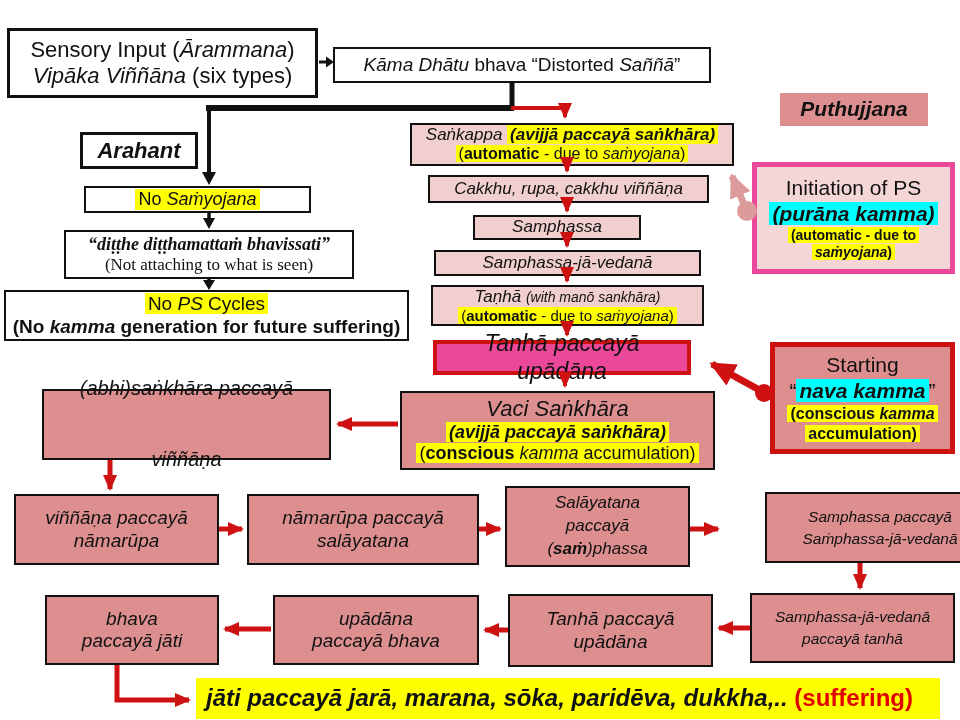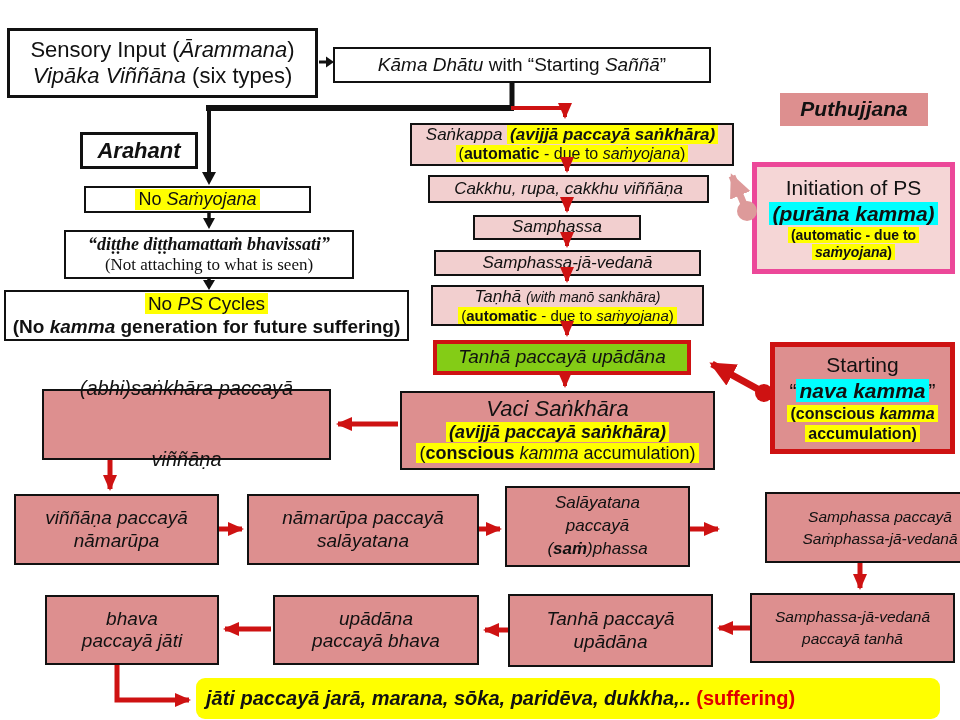--- a/index.html
+++ b/index.html
@@ -24,33 +24,33 @@
   #kama{left:333px;top:27px;width:378px;height:36px;font-size:19px;}
   #arahant{left:80px;top:112px;width:118px;height:37px;font-size:22px;border-width:3px;}
   #nosam{left:84px;top:166px;width:227px;height:27px;font-size:18px;}
   #ditthe{left:64px;top:210px;width:290px;height:49px;font-size:18px;}
   #nops{left:4px;top:270px;width:405px;height:51px;font-size:19px;}
   #sankappa{left:410px;top:103px;width:324px;height:43px;font-size:17px;}
   #cakkhu{left:428px;top:155px;width:281px;height:28px;font-size:17px;}
   #samphassa{left:473px;top:195px;width:168px;height:25px;font-size:17px;}
   #sjv{left:434px;top:230px;width:267px;height:26px;font-size:17px;}
   #tanhabox{left:431px;top:265px;width:273px;height:41px;font-size:16px;}
-  #tpured{left:433px;top:320px;width:258px;height:35px;font-size:19px;background:#84cc16;border:4px solid #CE1212;}
+  #tpured{left:433px;top:320px;width:258px;height:35px;font-size:23px;background:#ec4899;border:4px solid #CE1212;}
   #vaci{left:400px;top:371px;width:315px;height:79px;font-size:18px;}
   #abhi{left:42px;top:369px;width:289px;height:71px;font-size:20px;gap:47px;}
   #vpn{left:14px;top:474px;width:205px;height:71px;font-size:19px;}
   #nps2{left:247px;top:474px;width:232px;height:71px;font-size:19px;}
   #salbox{left:505px;top:466px;width:185px;height:81px;font-size:17px;line-height:1.35;}
   #spv{left:765px;top:472px;width:230px;height:71px;font-size:15.5px;line-height:1.4;}
   #bpj{left:45px;top:575px;width:174px;height:70px;font-size:19px;}
   #upb{left:273px;top:575px;width:206px;height:70px;font-size:19px;}
   #tpu2{left:508px;top:574px;width:205px;height:73px;font-size:19px;}
   #sjvpt{left:750px;top:573px;width:205px;height:70px;font-size:15.5px;line-height:1.4;}
-  #bar{left:196px;top:658px;width:744px;height:41px;font-size:20px;background:#FFFF00;
-       flex-direction:row;justify-content:flex-start;padding-left:10px;text-align:left;border-radius:9px;}
+  #bar{left:196px;top:658px;width:744px;height:41px;font-size:24px;background:#FFFF00;
+       flex-direction:row;justify-content:flex-start;padding-left:10px;text-align:left;}
   #puthu{left:780px;top:73px;width:148px;height:33px;font-size:21px;border:none;}
   #initiation{left:752px;top:142px;width:203px;height:112px;font-size:21px;
               background:#F5D6D6;border:5px solid #ec4899;line-height:1.22;}
   #starting{left:770px;top:322px;width:185px;height:112px;font-size:21px;
             background:#DD8F8F;border:5px solid #CE1212;line-height:1.25;}
   .fs22{font-size:22px}.fs17{font-size:17px}
   .fs16{font-size:16px}.fs15{font-size:15px}.fs14{font-size:14px}
 </style>
 </head>
 <body>
@@ -104,21 +104,21 @@
     <path d="M746 189 L732 156" stroke="#DD9A9A" stroke-width="7" fill="none" marker-end="url(#ph)"></path>
     <circle cx="747" cy="191" r="10" fill="#DD9A9A"></circle>
   </svg>
 
   <div class="box white" id="sensory">
     <span class="line"><span>Sensory Input (</span><span class="i">Ārammana</span><span>)</span></span>
     <span class="line"><span class="i">Vipāka Viññāna </span><span>(six types)</span></span>
   </div>
 
   <div class="box white" id="kama">
-    <span class="line"><span class="i">Kāma Dhātu</span><span> with “Starting </span><span class="i">Saññā</span><span>”</span></span>
+    <span class="line"><span class="i">Kāma Dhātu</span><span> bhava “Distorted </span><span class="i">Saññā</span><span>”</span></span>
   </div>
 
   <div class="box white" id="arahant">
     <span class="bi">Arahant</span>
   </div>
 
   <div class="box white" id="nosam">
     <span class="hy"><span>No </span><span class="i">Saṁyojana</span></span>
   </div>
 

